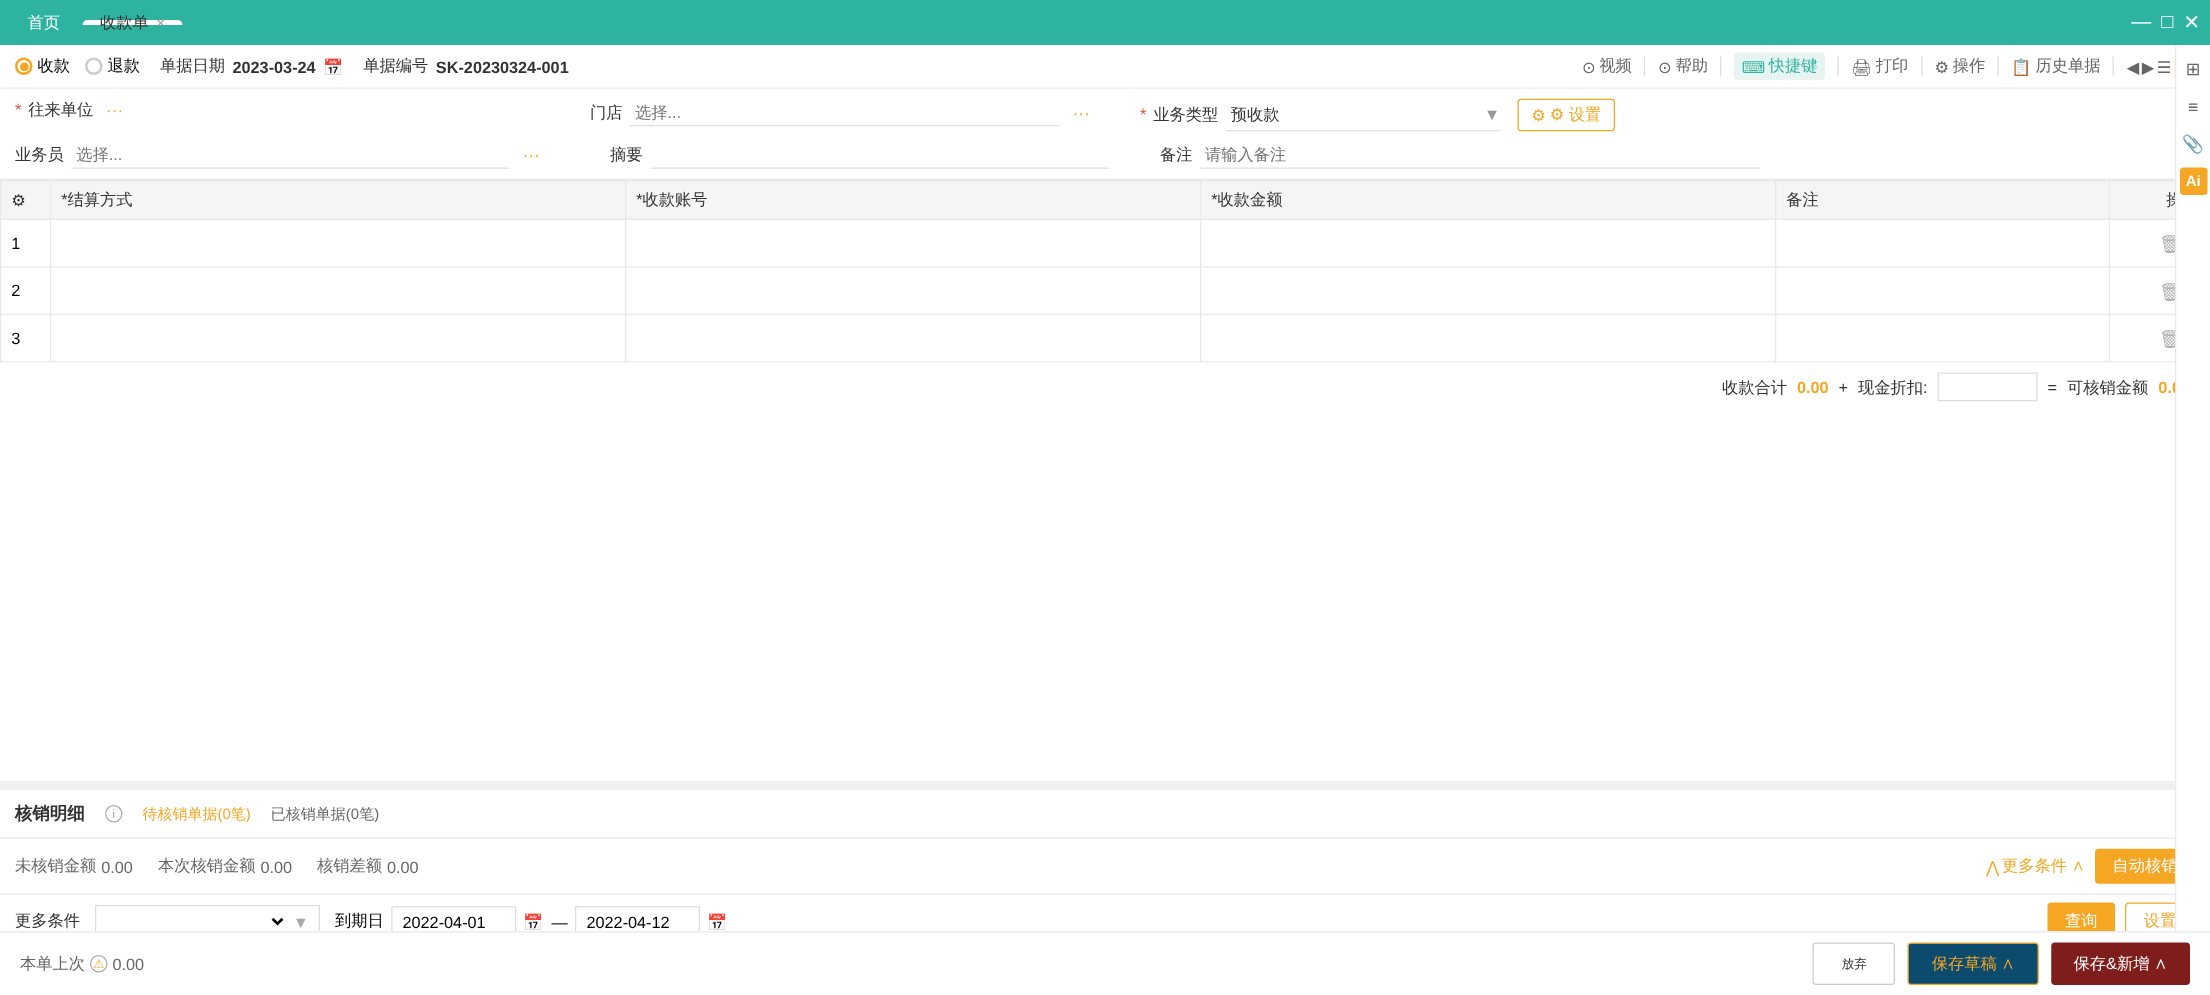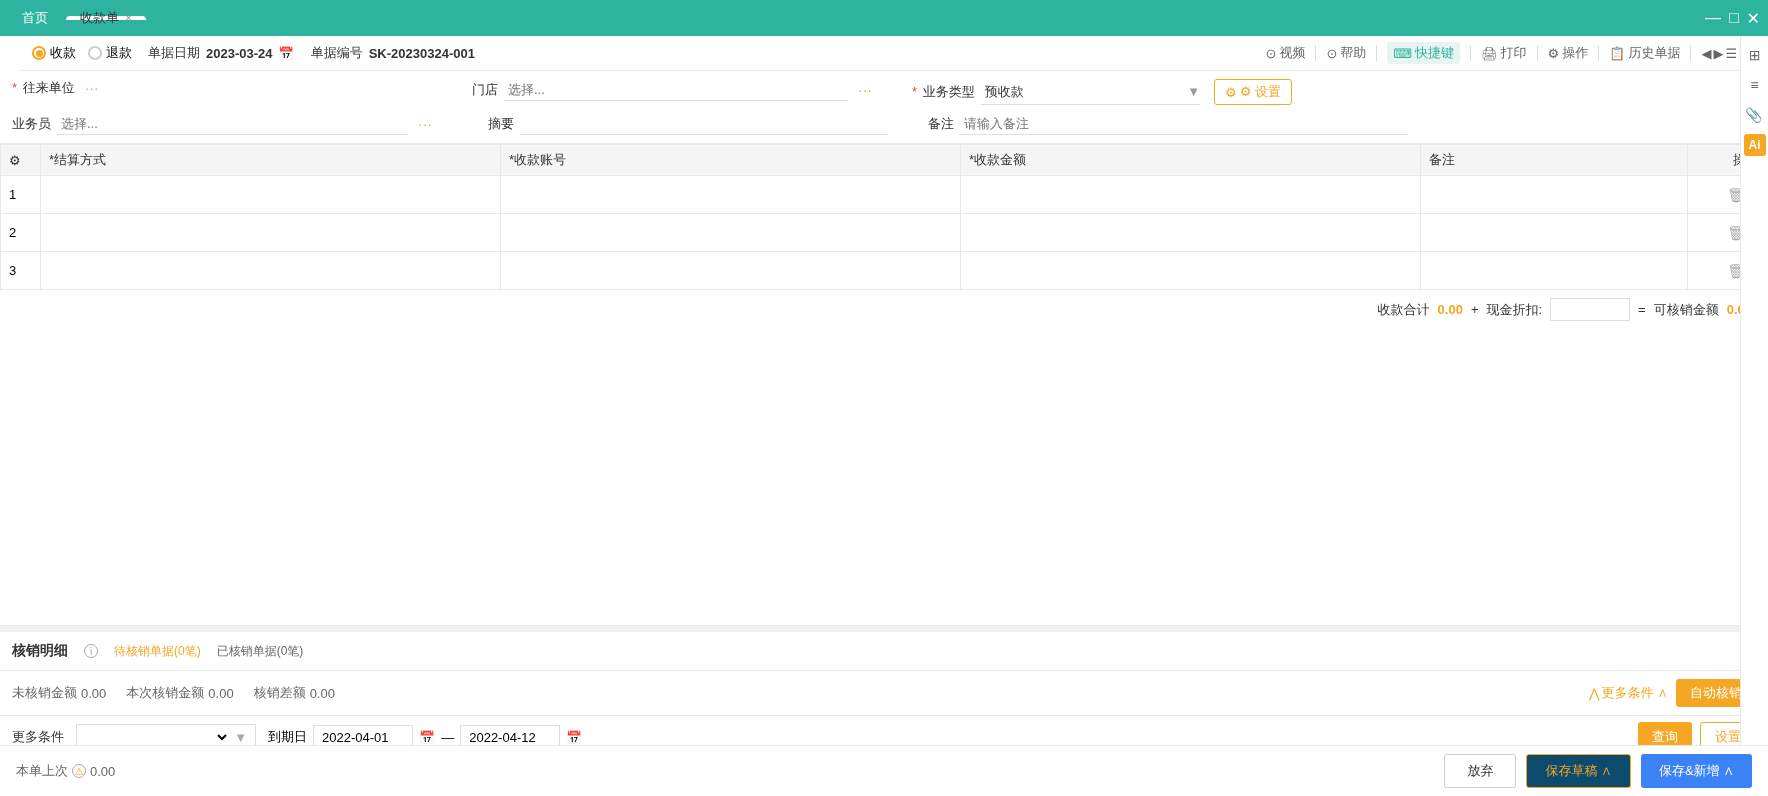--- a/index.html
+++ b/index.html
@@ -63,21 +63,20 @@
     }
 
     
     .toolbar {
       display: flex;
       align-items: center;
       padding: 6px 12px;
       border-bottom: 1px solid #e8e8e8;
       background: #fff;
       gap: 16px;
-      margin-left: 20px;
     }
     .radio-group {
       display: flex;
       gap: 12px;
       align-items: center;
     }
     .radio-item {
       display: flex;
       align-items: center;
       gap: 4px;
@@ -400,36 +399,36 @@
       display: flex;
       gap: 10px;
     }
     .btn-abandon {
       background: #fff;
       border: 1px solid #ccc;
       color: #333;
       padding: 7px 22px;
       border-radius: 3px;
       cursor: pointer;
-      font-size: 13px;
+      font-size: 10px;
     }
     .btn-draft {
       background: #0c4a6e;
       border: 1px solid #f5a623;
       color: #f5a623;
       padding: 7px 18px;
       border-radius: 3px;
       cursor: pointer;
       font-size: 13px;
       display: flex;
       align-items: center;
       gap: 4px;
     }
     .btn-save-new {
-      background: #3b82f6;
+      background: #7f1d1d;
       border: none;
       color: #fff;
       padding: 7px 18px;
       border-radius: 3px;
       cursor: pointer;
       font-size: 13px;
       display: flex;
       align-items: center;
       gap: 4px;
     }

